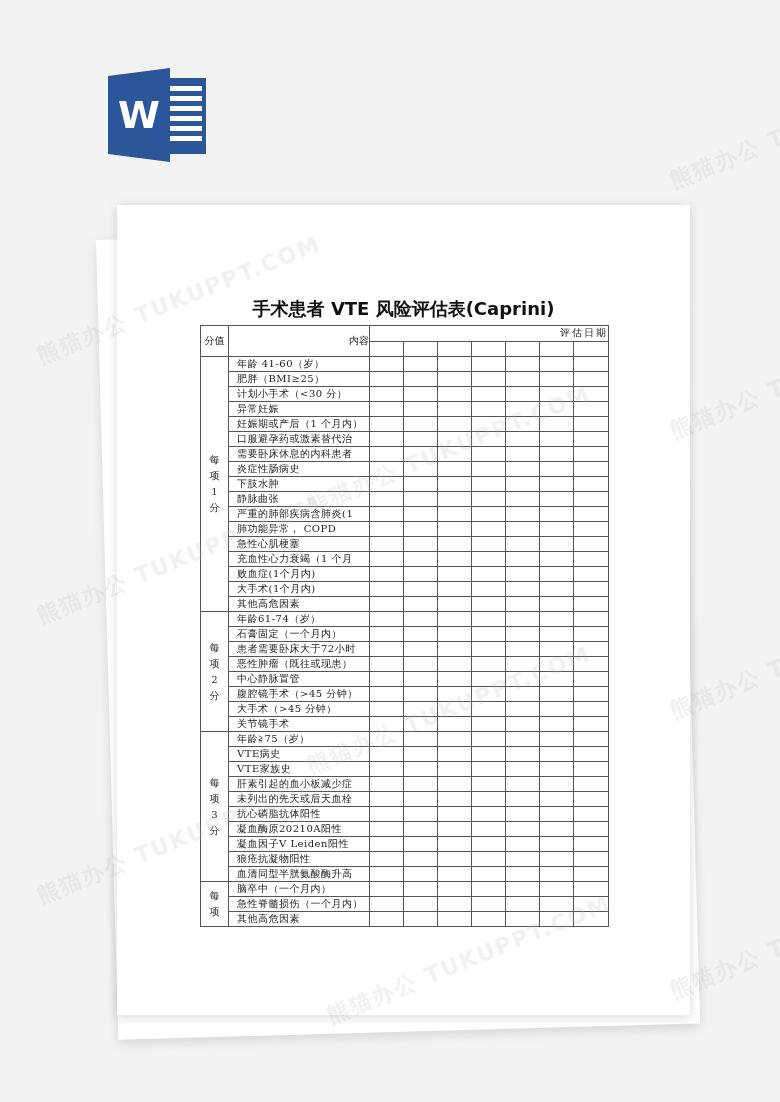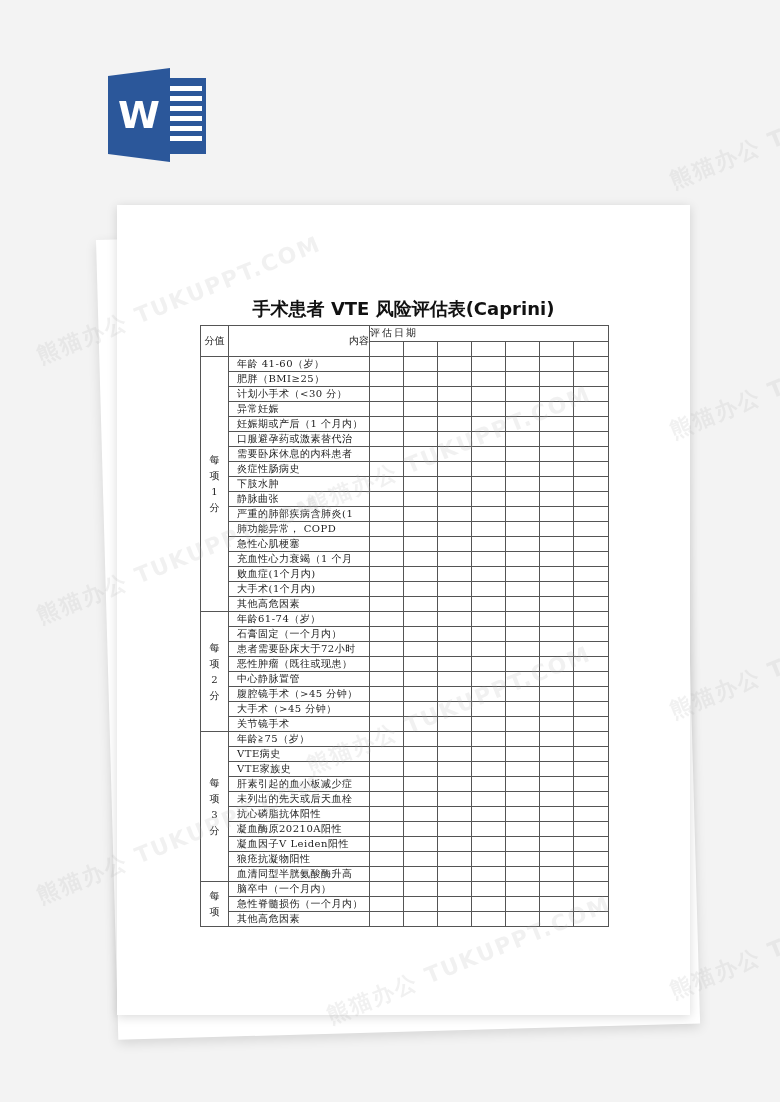--- a/index.html
+++ b/index.html
@@ -10,21 +10,21 @@
   .paper-back { position:absolute; left:96px; top:240px; width:582px; height:800px; background:#fff; transform:rotate(-1.6deg); transform-origin:left top; box-shadow:0 4px 12px rgba(0,0,0,0.12); }
   .paper { position:absolute; left:117px; top:205px; width:573px; height:810px; background:#fff; box-shadow:0 2px 10px rgba(0,0,0,0.15); }
   .doc-hospital { position:absolute; left:0; width:573px; top:69px; text-align:center; font-family:"DejaVu Sans", sans-serif; font-weight:bold; font-size:11px; color:#111; }
   .doc-title { position:absolute; left:0; width:573px; top:92px; text-align:center; font-family:"DejaVu Sans", sans-serif; font-weight:bold; font-size:18px; color:#111; }
   table.vte { position:absolute; left:83px; top:120px; border-collapse:collapse; table-layout:fixed; font-family:"DejaVu Serif", serif; font-size:10px; color:#222; }
   table.vte td { border:1px solid #555; padding:0; height:14px; line-height:14px; overflow:hidden; white-space:nowrap; }
   table.vte td.score { text-align:center; vertical-align:middle; line-height:16px; font-size:10px; white-space:normal; }
   table.vte td.item { padding-left:8px; letter-spacing:0.5px; }
   table.vte td.hdr-score { text-align:center; line-height:14px; white-space:normal; height:30px; }
   table.vte td.hdr-content { text-align:right; }
-  table.vte td.hdr-date { text-align:left; letter-spacing:2px; height:14px; }
+  table.vte td.hdr-date { text-align:right; letter-spacing:2px; height:14px; }
   .wm { position:absolute; color:rgba(180,180,180,0.18); font-family:"DejaVu Sans", sans-serif; font-weight:bold; font-size:22px; transform:rotate(-22deg); white-space:nowrap; pointer-events:none; letter-spacing:2px; }
 </style>
 </head>
 <body>
 
 <div class="hero">
   <svg class="word-icon" viewBox="0 0 100 94">
     <rect x="46" y="10" width="52" height="76" fill="#2b579a"></rect>
     <g fill="#ffffff">
       <rect x="50" y="18" width="44" height="5"></rect>

